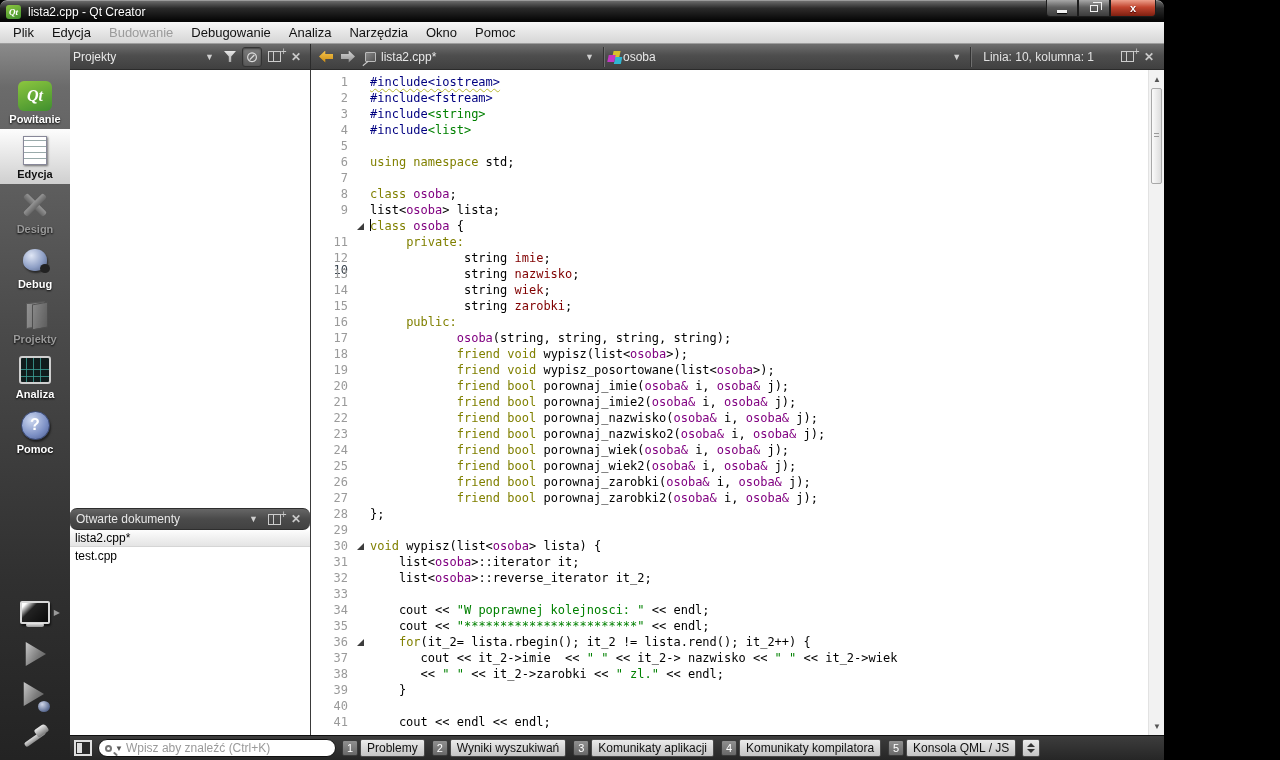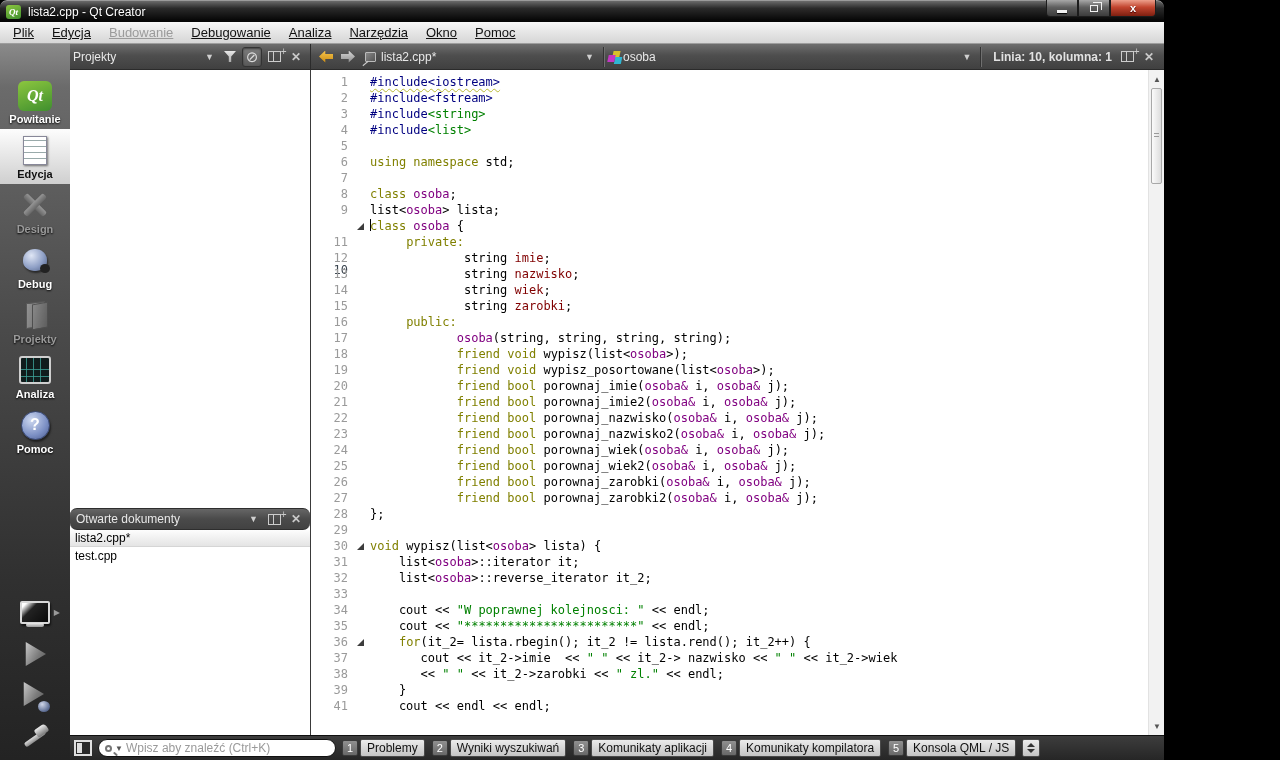--- a/index.html
+++ b/index.html
@@ -28,21 +28,21 @@
   .g-min { width:10px; height:3px; background:#f2f2f2; box-shadow:0 1px 1px #000; margin-top:6px; }
   .g-restore { width:8px; height:7px; border:1px solid #f2f2f2; position:relative; background:transparent; }
   .g-restore::before { content:""; position:absolute; left:2px; top:-4px; width:8px; height:7px;
     border:1px solid #f2f2f2; border-left:none; border-bottom:none; }
   .g-close { color:#fff; font-weight:bold; font-size:11px; text-shadow:0 1px 1px #400; }
 
   
   .menubar { position:absolute; top:22px; left:0; right:0; height:22px;
     background:linear-gradient(#f7f7f7,#e2e2e2 60%,#d6d6d6); border-bottom:1px solid #9d9d9d;
     display:flex; align-items:center; padding-left:4px; }
-  .menu-item { font-size:13px; color:#111; padding:2px 9px; cursor:default;text-decoration:underline; }
+  .menu-item { font-size:13px; color:#111; padding:2px 9px; cursor:default; }
   .menu-item.dis { color:#9b9b9b;text-align:right; }
 
   
   .modebar { position:absolute; left:0; top:44px; bottom:0; width:70px;
     background:linear-gradient(180deg,#8a8a8a 0%,#6b6b6b 6%,#4a4a4a 40%,#303030 75%,#232323 100%);
     display:flex; flex-direction:column; padding-top:32px; }
   .mode-item { width:70px; padding:5px 0 4px; display:flex; flex-direction:column;
     align-items:center; gap:2px; }
   .mode-item.sel { background:linear-gradient(#fdfdfd,#cfcfcf); }
   .mlabel { font-size:11px; font-weight:bold; color:#fff; text-shadow:0 1px 2px #000; }
@@ -128,21 +128,21 @@
   .t-pin { width:11px; height:10px; border:1px solid #bbb; border-radius:1px; position:relative;
     background:linear-gradient(135deg,#888,#555); }
   .t-pin::after { content:""; position:absolute; left:-4px; bottom:-3px; width:7px; height:1px;
     background:#ccc; transform:rotate(-40deg); }
   .t-symbol { width:7px; height:7px; background:#c437c4; transform:skewX(-12deg);
     box-shadow:7px 2px 0 #2fb6d3, 4px -4px 0 #d8c22a; margin-right:8px; margin-top:3px; }
   .file-combo { display:flex; align-items:center; width:218px; }
   .sym-combo { display:flex; align-items:center; flex:1; min-width:0; }
   .sym-combo .dd-arrow { margin-left:auto; }
   .tb-sep { width:1px; height:20px; background:#333; box-shadow:1px 0 0 #6f6f6f; margin:0 4px; }
-  .status-label { color:#e2e2e2; font-size:12px; white-space:nowrap; margin:0 4px 0 8px;font-weight:bold; }
+  .status-label { color:#e2e2e2; font-size:12px; white-space:nowrap; margin:0 22px 0 8px; }
 
   
   .workspace { position:absolute; left:70px; top:70px; right:0; bottom:25px; background:#fff; }
   .sidepanel { position:absolute; left:0; top:0; bottom:0; width:241px; background:#fff;
     border-right:1px solid #3a3a3a; }
   .docs-panel { position:absolute; left:0; right:0; top:438px; }
   .panel-header { height:22px; background:linear-gradient(#666,#4a4a4a 50%,#424242);
     border-top:1px solid #2e2e2e; border-bottom:1px solid #2e2e2e;
     display:flex; align-items:center; padding:0 3px 0 6px;border-radius:7px; }
   .panel-header .combo-label { flex:1; }
@@ -389,20 +389,21 @@
           <div class="cl"><span class="ln">30</span><span class="fold has"></span><span class="ct"><span class="s-kw">void</span><span class="s-pl"> wypisz(list&lt;</span><span class="s-type">osoba</span><span class="s-pl">&gt; lista) {</span></span></div>
           <div class="cl"><span class="ln">31</span><span class="fold"></span><span class="ct"><span class="s-pl">    list&lt;</span><span class="s-type">osoba</span><span class="s-pl">&gt;::iterator it;</span></span></div>
           <div class="cl"><span class="ln">32</span><span class="fold"></span><span class="ct"><span class="s-pl">    list&lt;</span><span class="s-type">osoba</span><span class="s-pl">&gt;::reverse_iterator it_2;</span></span></div>
           <div class="cl"><span class="ln">33</span><span class="fold"></span><span class="ct"></span></div>
           <div class="cl"><span class="ln">34</span><span class="fold"></span><span class="ct"><span class="s-pl">    cout &lt;&lt; </span><span class="s-str">"W poprawnej kolejnosci: "</span><span class="s-pl"> &lt;&lt; endl;</span></span></div>
           <div class="cl"><span class="ln">35</span><span class="fold"></span><span class="ct"><span class="s-pl">    cout &lt;&lt; </span><span class="s-str">"************************"</span><span class="s-pl"> &lt;&lt; endl;</span></span></div>
           <div class="cl"><span class="ln">36</span><span class="fold has"></span><span class="ct"><span class="s-pl">    </span><span class="s-kw">for</span><span class="s-pl">(it_2= lista.rbegin(); it_2 != lista.rend(); it_2++) {</span></span></div>
           <div class="cl"><span class="ln">37</span><span class="fold"></span><span class="ct"><span class="s-pl">       cout &lt;&lt; it_2-&gt;imie  &lt;&lt; </span><span class="s-str">" "</span><span class="s-pl"> &lt;&lt; it_2-&gt; nazwisko &lt;&lt; </span><span class="s-str">" "</span><span class="s-pl"> &lt;&lt; it_2-&gt;wiek</span></span></div>
           <div class="cl"><span class="ln">38</span><span class="fold"></span><span class="ct"><span class="s-pl">       &lt;&lt; </span><span class="s-str">" "</span><span class="s-pl"> &lt;&lt; it_2-&gt;zarobki &lt;&lt; </span><span class="s-str">" zl."</span><span class="s-pl"> &lt;&lt; endl;</span></span></div>
           <div class="cl"><span class="ln">39</span><span class="fold"></span><span class="ct"><span class="s-pl">    }</span></span></div>
+          <div class="cl"><span class="ln">40</span><span class="fold"></span><span class="ct"></span></div>
           <div class="cl"><span class="ln">41</span><span class="fold"></span><span class="ct"><span class="s-pl">    cout &lt;&lt; endl &lt;&lt; endl;</span></span></div>
         </div>
       <div class="vsb">
         <div class="arr up">▲</div>
         <div class="thumb"></div>
         <div class="arr down">▼</div>
       </div>
     </div>
   </div>
 

